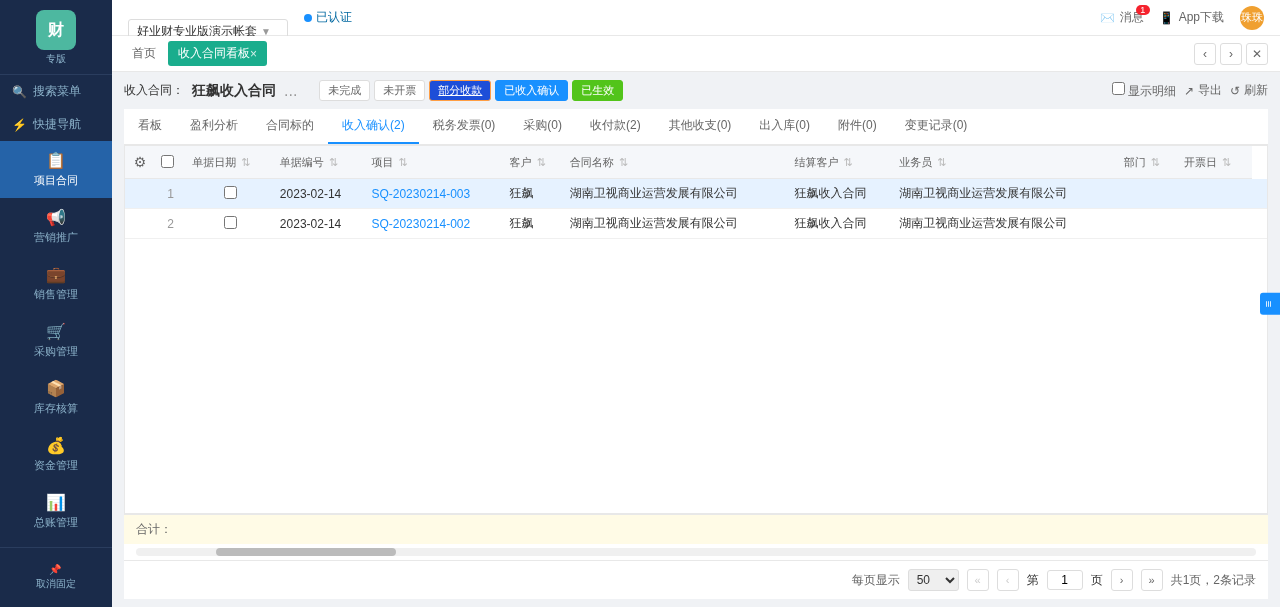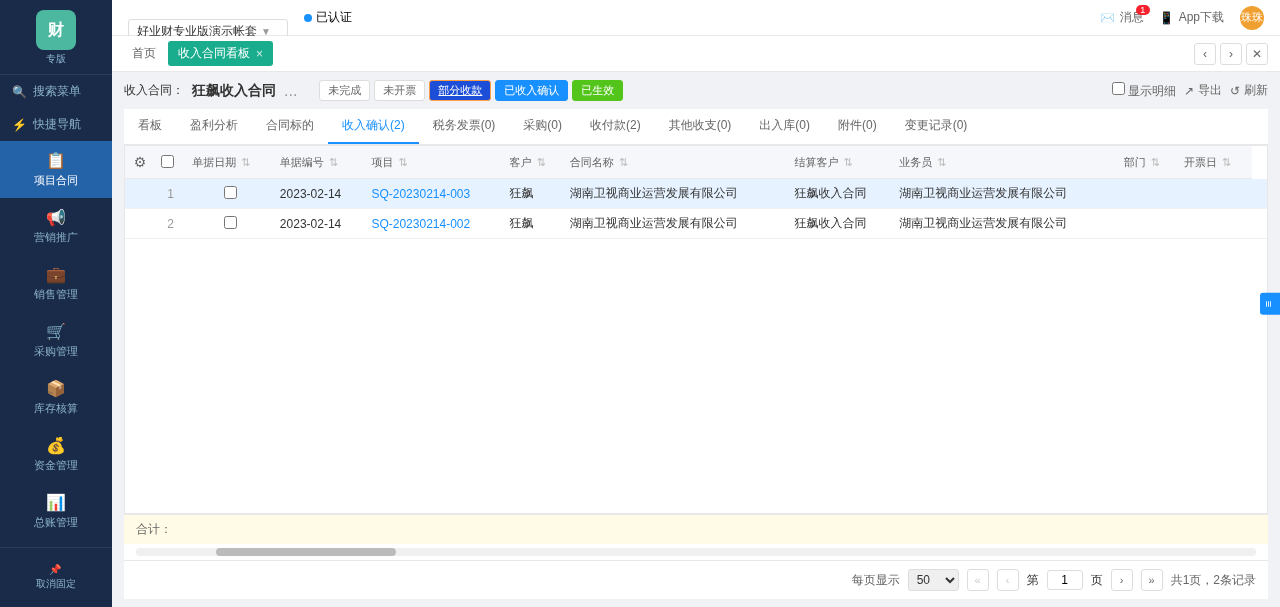--- a/index.html
+++ b/index.html
@@ -19,33 +19,33 @@
     .sidebar-bottom { margin-top: auto; padding: 8px 0; border-top: 1px solid #2a3d5e; }
     .sidebar-bottom-item { display: flex; flex-direction: column; align-items: center; padding: 8px 0; cursor: pointer; color: #8ab0c8; font-size: 10px; gap: 2px; }
 
     
     .main-content { flex: 1; display: flex; flex-direction: column; height: 607px; overflow: hidden; background: #f0f2f5; }
 
     
     .topbar { height: 36px; background: #fff; display: flex; align-items: center; padding: 0 16px; border-bottom: 1px solid #e8e8e8; gap: 16px; flex-shrink: 0; }
     .topbar-selector { display: flex; align-items: center; gap: 4px; font-size: 12px; color: #333; border: 1px solid #ddd; padding: 3px 8px; border-radius: 3px; cursor: pointer; min-width: 160px; margin-top: 27px; }
     .topbar-selector-arrow { color: #999; font-size: 10px; }
-    .topbar-verified { display: flex; align-items: center; gap: 4px; color: #000000; font-size: 12px; }
+    .topbar-verified { display: flex; align-items: center; gap: 4px; color: #0369a1; font-size: 12px; }
     .topbar-verified-dot { width: 8px; height: 8px; background: #1890ff; border-radius: 50%; }
     .topbar-right { margin-left: auto; display: flex; align-items: center; gap: 16px; }
     .topbar-msg { display: flex; align-items: center; gap: 4px; cursor: pointer; color: #666; font-size: 12px; position: relative; }
     .topbar-badge { background: #f5222d; color: #fff; font-size: 9px; padding: 0 3px; border-radius: 8px; position: absolute; top: -4px; right: -6px; min-width: 14px; text-align: center; }
     .topbar-app { display: flex; align-items: center; gap: 4px; cursor: pointer; color: #666; font-size: 12px; }
     .topbar-user { display: flex; align-items: center; gap: 4px; cursor: pointer; }
     .topbar-avatar { width: 24px; height: 24px; background: #f0a030; border-radius: 50%; display: flex; align-items: center; justify-content: center; color: #fff; font-size: 11px; }
 
     
     .tabbar { height: 36px; background: #fff; display: flex; align-items: center; padding: 0 12px; border-bottom: 1px solid #e8e8e8; gap: 4px; flex-shrink: 0; }
     .tabbar-home { font-size: 12px; color: #666; padding: 4px 8px; cursor: pointer; }
-    .tabbar-tab { display: flex; align-items: center; gap: 6px; background: #1aad8d; color: #fff; padding: 4px 10px; border-radius: 3px; font-size: 12px; cursor: pointer; }
+    .tabbar-tab { display: flex; align-items: center; background: #1aad8d; color: #fff; padding: 4px 10px; border-radius: 3px; font-size: 12px; cursor: pointer; }
     .tabbar-tab-close { cursor: pointer; opacity: 0.8; }
     .tabbar-nav { margin-left: auto; display: flex; align-items: center; gap: 4px; }
     .tabbar-nav-btn { width: 22px; height: 22px; border: 1px solid #ddd; border-radius: 3px; display: flex; align-items: center; justify-content: center; cursor: pointer; color: #666; font-size: 12px; background: #fff; }
 
     
     .page-content { flex: 1; display: flex; flex-direction: column; overflow: hidden; padding: 8px 12px; }
 
     
     .contract-header { display: flex; align-items: center; gap: 8px; margin-bottom: 8px; }
     .contract-title { font-size: 14px; font-weight: bold; color: #333; }

